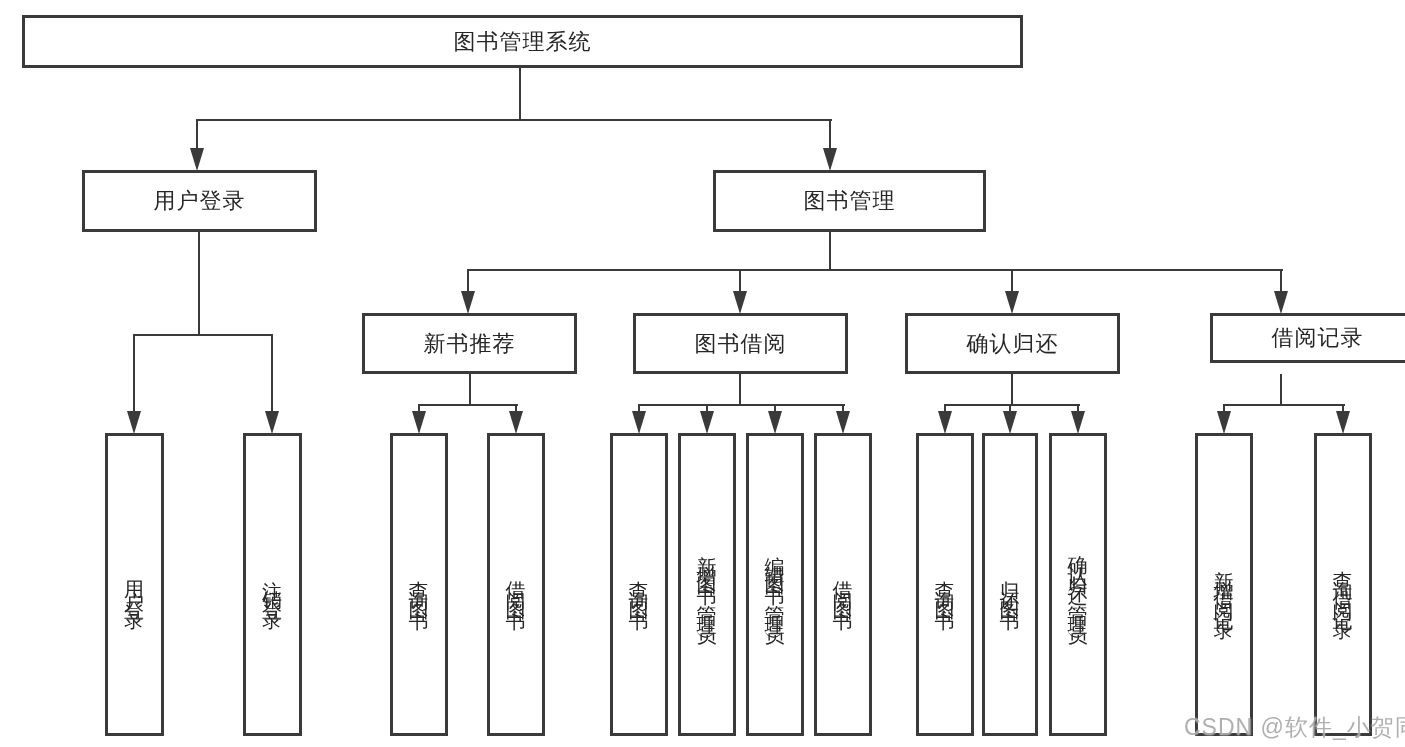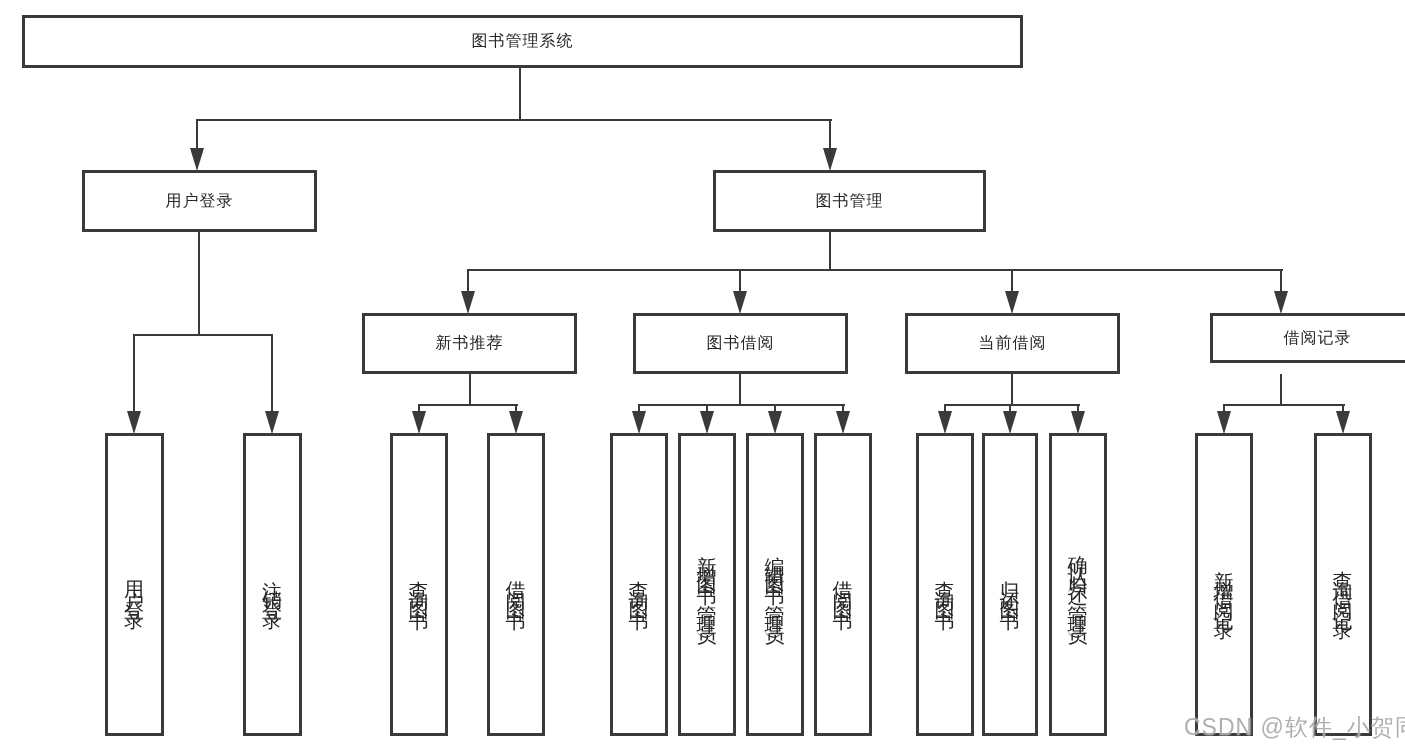--- a/index.html
+++ b/index.html
@@ -21,21 +21,21 @@
   
   .box{
     position:absolute;
     background:#fff;
     border:3px solid var(--line);
     display:flex;
     align-items:center;
     justify-content:center;
   }
   .htext{
-    font-size:16px;
+    font-size:22px;
     letter-spacing:1px;
     white-space:nowrap;
   }
   .vtext{
     writing-mode:vertical-rl;
     text-orientation:mixed;
     font-size:20px;
     letter-spacing:10px;
     line-height:1;
     white-space:nowrap;
@@ -105,21 +105,21 @@
   <div class="ln" style="left:1280px;top:269px;width:2px;height:24px"></div>
   <div class="arw" style="left:1274px;top:291px"></div>
 
   <div class="box" style="left:362px;top:313px;width:215px;height:61px">
     <span class="htext">新书推荐</span>
   </div>
   <div class="box" style="left:633px;top:313px;width:215px;height:61px">
     <span class="htext">图书借阅</span>
   </div>
   <div class="box" style="left:905px;top:313px;width:215px;height:61px">
-    <span class="htext">当前借阅</span>
+    <span class="htext">确认归还</span>
   </div>
   <div class="box" style="left:1210px;top:313px;width:215px;height:50px">
     <span class="htext">借阅记录</span>
   </div>
 
   <div class="ln" style="left:469px;top:374px;width:2px;height:32px"></div>
   <div class="ln" style="left:418px;top:404px;width:100px;height:2px"></div>
   <div class="ln" style="left:418px;top:404px;width:2px;height:12px"></div>
   <div class="arw" style="left:412px;top:411px"></div>
   <div class="ln" style="left:515px;top:404px;width:2px;height:12px"></div>

